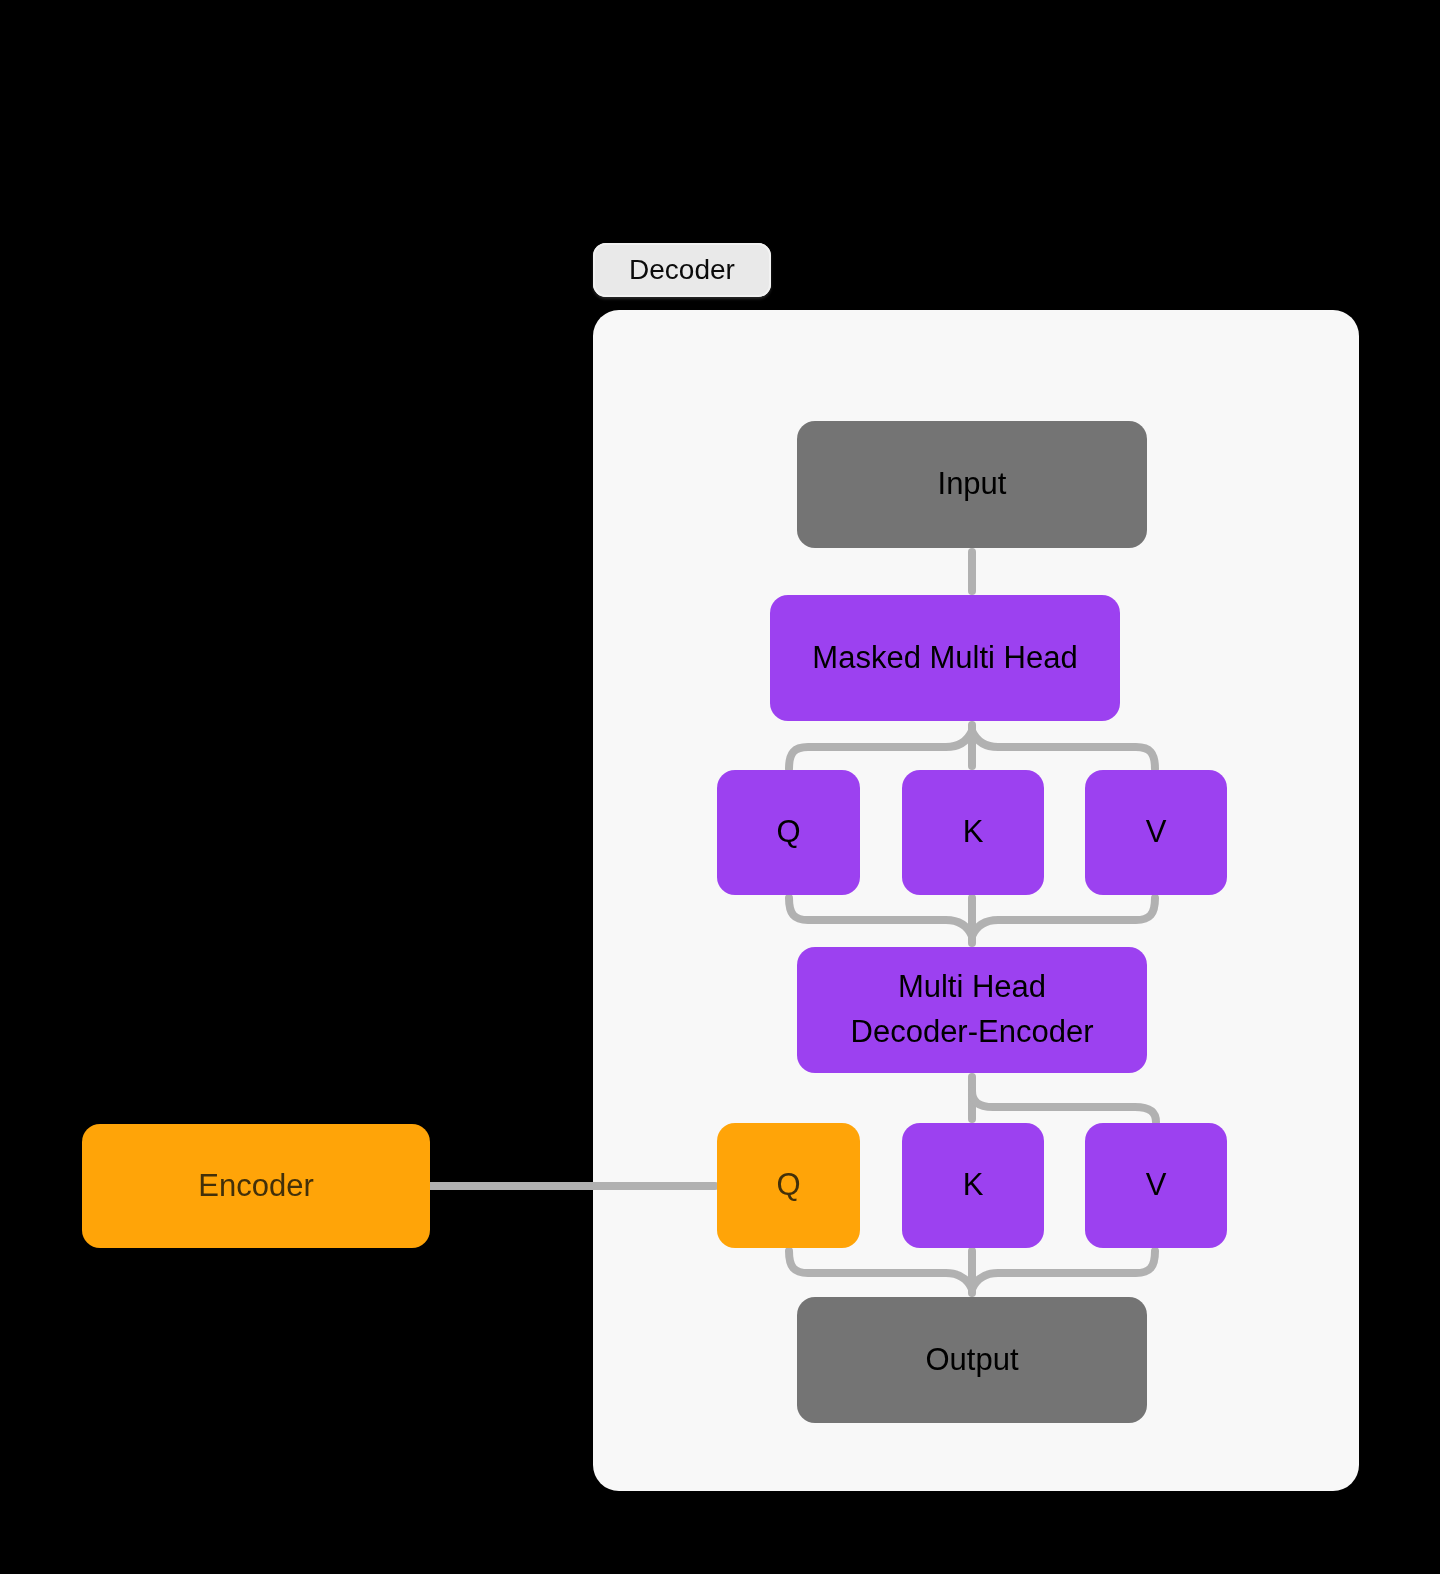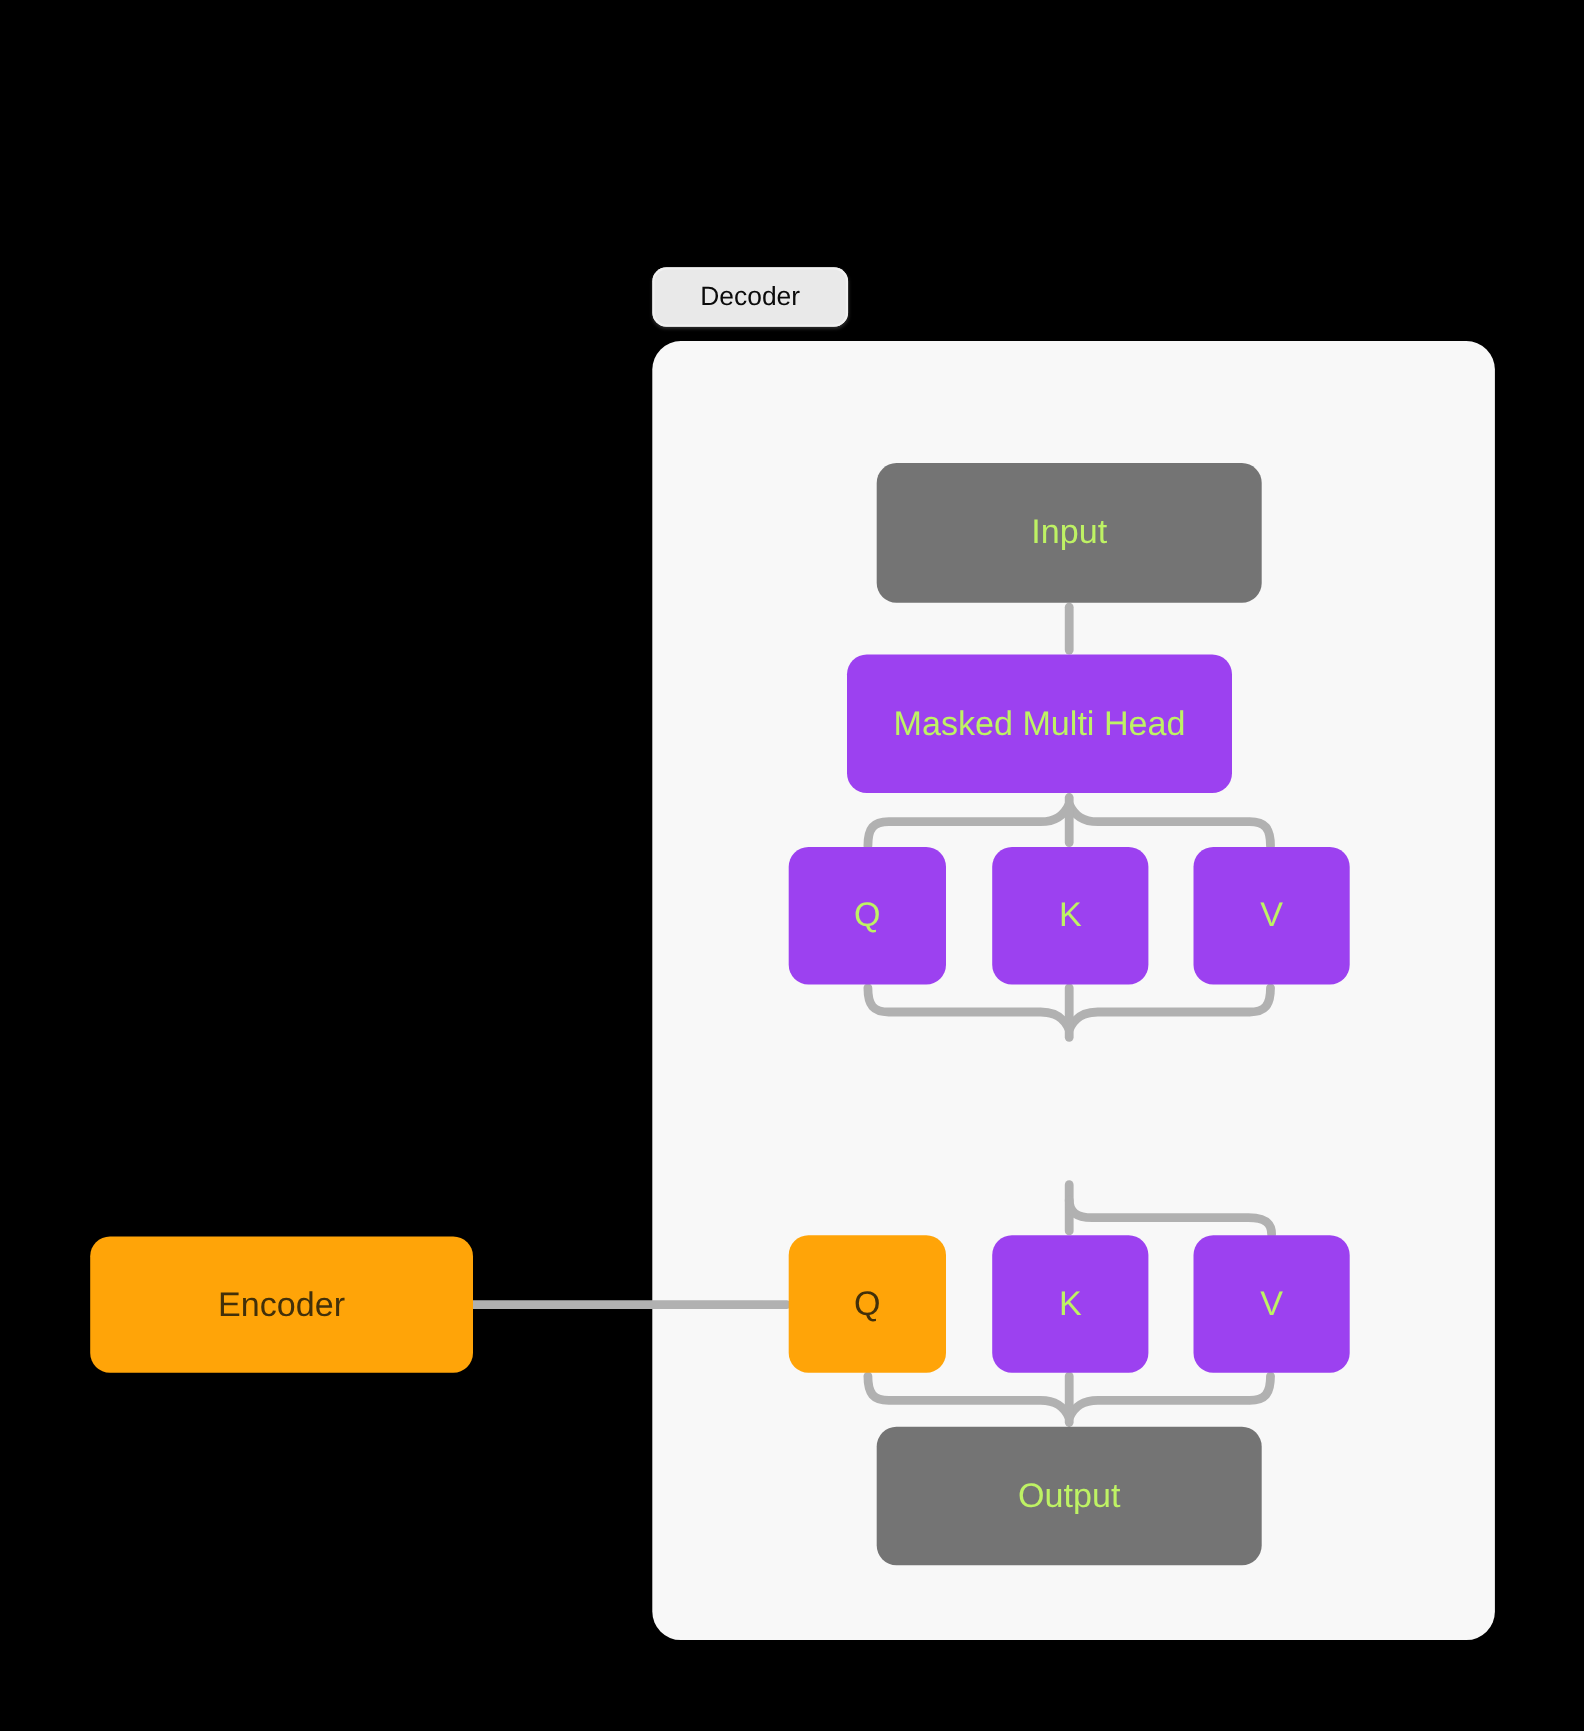--- a/index.html
+++ b/index.html
@@ -12,40 +12,40 @@
   .title {
     position:absolute; left:552px; top:72px; width:840px;
     text-align:center; font-size:46px; font-weight:700;
     color: var(--title-text,#2b2b2b); letter-spacing:0.5px;
   }
   .tag {
     position:absolute; left:593px; top:243px; width:178px; height:54px;
     background: var(--label-bg,#e9e9e9);
     border-radius:13px;
     display:flex; align-items:center; justify-content:center;
-    font-size:24px; color:#0b0b0b;
+    font-size:28px; color:#0b0b0b;
     box-shadow: inset 0 0 0 2px #f2f2f2, 0 2px 3px rgba(120,120,120,.35);
   }
   .panel {
     position:absolute; left:593px; top:310px; width:766px; height:1181px;
     background: var(--panel,#f8f8f8); border-radius:26px;
   }
   svg.connectors {
     position:absolute; left:0; top:0; pointer-events:none;
   }
   svg.connectors path {
     fill:none;
     stroke: var(--connector,#b1b1b1);
     stroke-width:8;
     stroke-linecap:round;
   }
   .node {
     position:absolute;
     display:flex; flex-direction:column; align-items:center; justify-content:center;
-    border-radius:18px; font-size:31px; color:#bef264;
+    border-radius:18px; font-size:31px; color:#000000;
     line-height:1.45; text-align:center;
   }
   .node.gray   { background: var(--gray-box,#747474); }
   .node.purple { background: var(--purple,#9c41f0); }
   .node.orange { background: var(--orange,#ffa408); color: var(--dark-text,#42300a); }
 </style>
 </head>
 <body>
 
 <div class="stage">
@@ -81,20 +81,24 @@
   <div class="node purple" style="left:717px; top:770px; width:143px; height:125px;">
     <span>Q</span>
   </div>
   <div class="node purple" style="left:902px; top:770px; width:142px; height:125px;">
     <span>K</span>
   </div>
   <div class="node purple" style="left:1085px; top:770px; width:142px; height:125px;">
     <span>V</span>
   </div>
 
+  <div class="node purple" style="left:797px; top:947px; width:350px; height:126px;">
+    <span>Multi Head</span>
+    <span>Decoder-Encoder</span>
+  </div>
 
   <div class="node orange" style="left:717px; top:1123px; width:143px; height:125px;">
     <span>Q</span>
   </div>
   <div class="node purple" style="left:902px; top:1123px; width:142px; height:125px;">
     <span>K</span>
   </div>
   <div class="node purple" style="left:1085px; top:1123px; width:142px; height:125px;">
     <span>V</span>
   </div>

